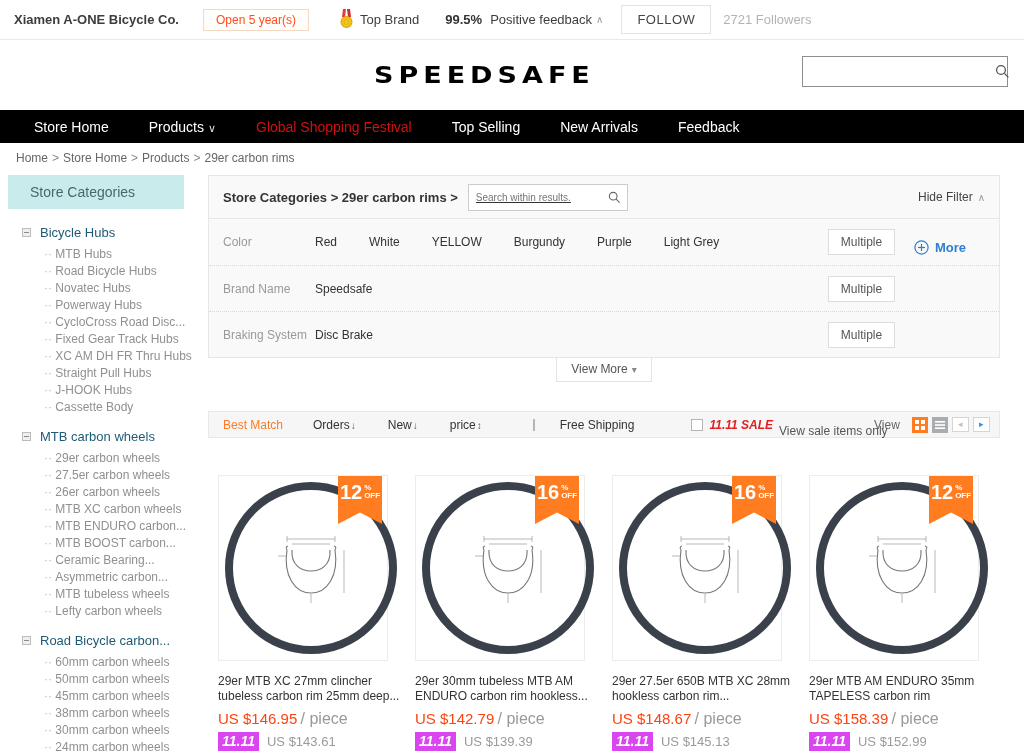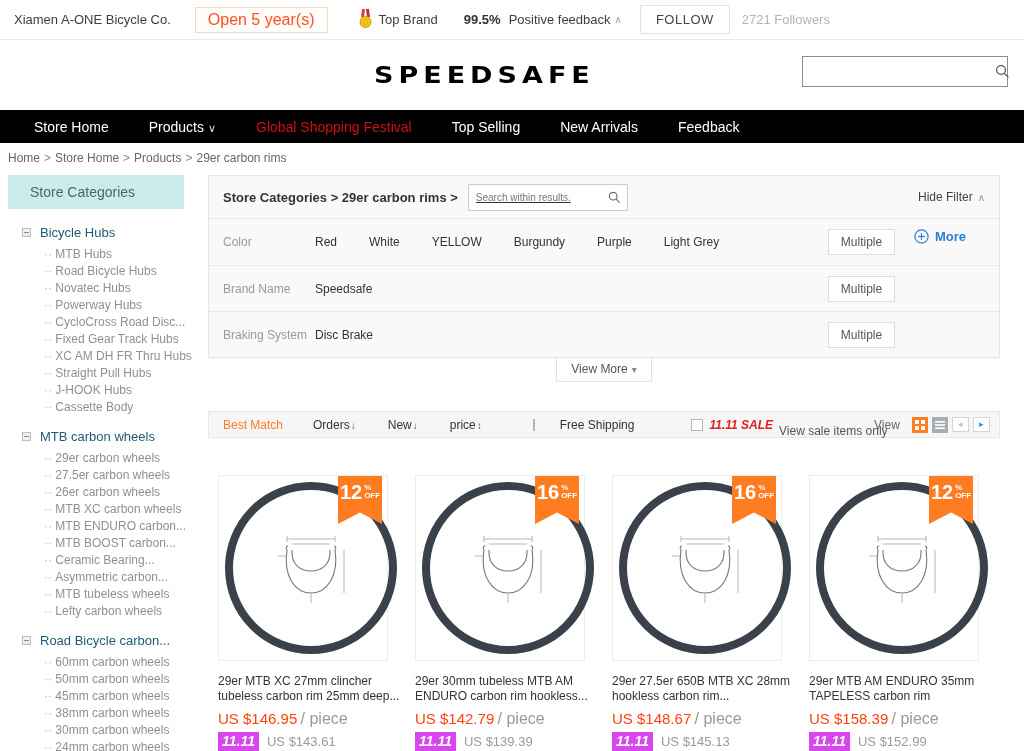--- a/index.html
+++ b/index.html
@@ -2,23 +2,23 @@
 <html><head>
 <meta charset="utf-8">
 <style>
   * { margin:0; padding:0; box-sizing:border-box; }
   html,body { width:1024px; height:751px; overflow:hidden; background:#fff;
               font-family:"Liberation Sans", sans-serif; font-size:12px; color:#333; }
 
   
   .topbar { height:40px; display:flex; align-items:center; padding:0 14px;
             border-bottom:1px solid #e9e9e9; font-size:13px; white-space:nowrap; }
-  .store-name { font-weight:normal; color:#3d3d3d; margin-right:24px; }
+  .store-name { font-weight:bold; color:#3d3d3d; margin-right:24px; }
   .open-badge { color:#ff4e1f; border:1px solid #f2d9c4; background:#fffefb;
-                padding:3px 12px; font-size:16px; margin-right:30px; }
+                padding:3px 12px; font-size:12px; margin-right:30px; }
   .medal { margin-right:6px; display:inline-flex; }
   .top-brand { margin-right:26px; color:#3d3d3d; }
   .fb-pct { font-weight:bold; margin-right:8px; }
   .fb-label { color:#3d3d3d; margin-right:4px; }
   .caret-up-sm { color:#9a9a9a; font-size:10px; margin-right:18px; }
   .follow-btn { border:1px solid #e3e3e3; background:#fff; padding:6px 15px;
                 font-size:13px; color:#444; cursor:pointer; letter-spacing:.5px; }
   .followers { color:#b3b3b3; margin-left:12px; font-size:13px; }
 
   
@@ -31,21 +31,21 @@
   .hsearch input { flex:1; border:0; outline:0; height:100%; padding:0 8px; font-size:13px; }
   .hsearch .mag { width:28px; display:flex; justify-content:center; cursor:pointer; }
 
   
   .mainnav { background:#000; height:33px; display:flex; align-items:center; padding-left:14px; }
   .nav-item { color:#fff; font-size:14px; padding:0 20px; cursor:pointer; }
   .nav-item.highlight { color:#d40f0f; }
   .nav-item .caret { font-size:11px; margin-left:4px; color:#ddd; }
 
   
-  .breadcrumb { font-size:12px; color:#666; padding:8px 0 7px 8px; }
+  .breadcrumb { font-size:12px; color:#666; padding:8px 0 7px 16px; }
   .breadcrumb .crumb { cursor:pointer; }
   .breadcrumb .sep { color:#888; margin:0 4px; }
 
   
   .main { display:flex; align-items:flex-start; padding:3px 24px 0 8px; }
   .sidebar { width:176px; flex:none; }
   .sidebar-title { background:#c9ebec; color:#4a686c; font-size:14px; padding:9px 0 9px 22px; }
   .sidebar-body { padding:16px 0 0 14px; }
   .group { margin-bottom:13px; }
   .group-head { display:flex; align-items:center; color:#1e5a74; font-size:13px;
@@ -72,21 +72,21 @@
   .items-found { border:2px solid #e02020; padding:5px 10px; font-size:13px;
                  color:#333; margin-left:16px; white-space:nowrap; }
   .hide-filter { margin-left:auto; font-size:12px; color:#444; cursor:pointer; white-space:nowrap; }
   .hide-filter .caret { color:#9a9a9a; font-size:10px; margin-left:5px; }
 
   .filter-row { display:flex; align-items:center; min-height:46px; padding:0 14px; }
   .filter-row + .filter-row { border-top:1px dotted #d8d8d8; }
   .filter-label { width:92px; color:#999; font-size:12px; flex:none; }
   .filter-options { flex:1; display:flex; align-items:center; }
   .filter-option { font-size:12px; color:#333; margin-right:32px; cursor:pointer; white-space:nowrap; }
-  .row-end { margin-left:auto; display:flex; align-items:flex-start; flex:none; }
+  .row-end { margin-left:auto; display:flex; align-items:flex-end; flex:none; }
   .multiple-btn { width:67px; height:26px; border:1px solid #ddd; background:#fff;
                   font-size:12px; color:#555; display:flex; align-items:center;
                   justify-content:center; cursor:pointer; }
   .more-slot { width:90px; display:flex; align-items:center; justify-content:center; }
   .more-link { display:flex; align-items:center; color:#2d7fd3; font-size:13px;
                font-weight:bold; cursor:pointer; }
   .more-link svg { margin-right:6px; }
 
   .viewmore { width:96px; margin:0 auto; border:1px solid #e3e3e3; border-top:none;
               background:#fff; text-align:center; font-size:12px; color:#555;

